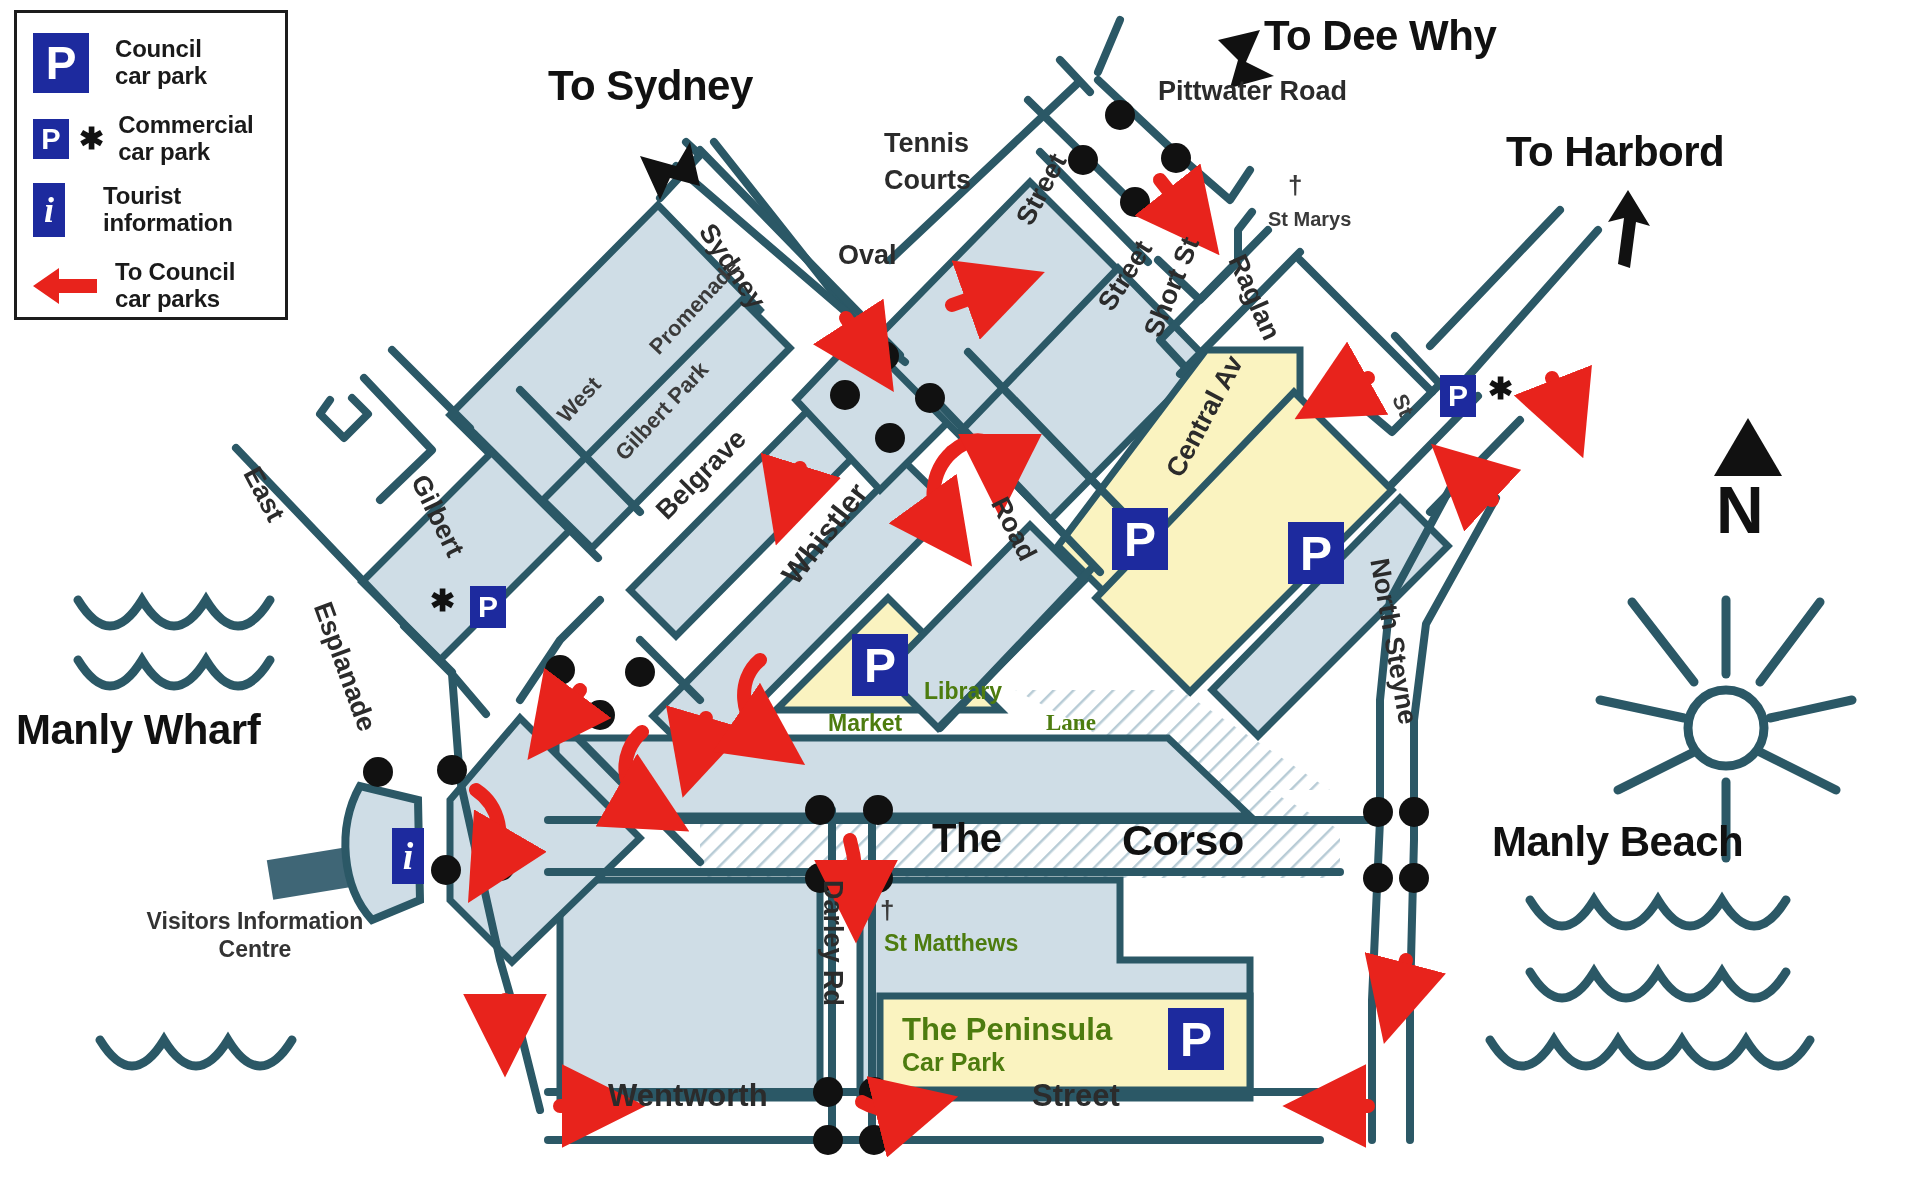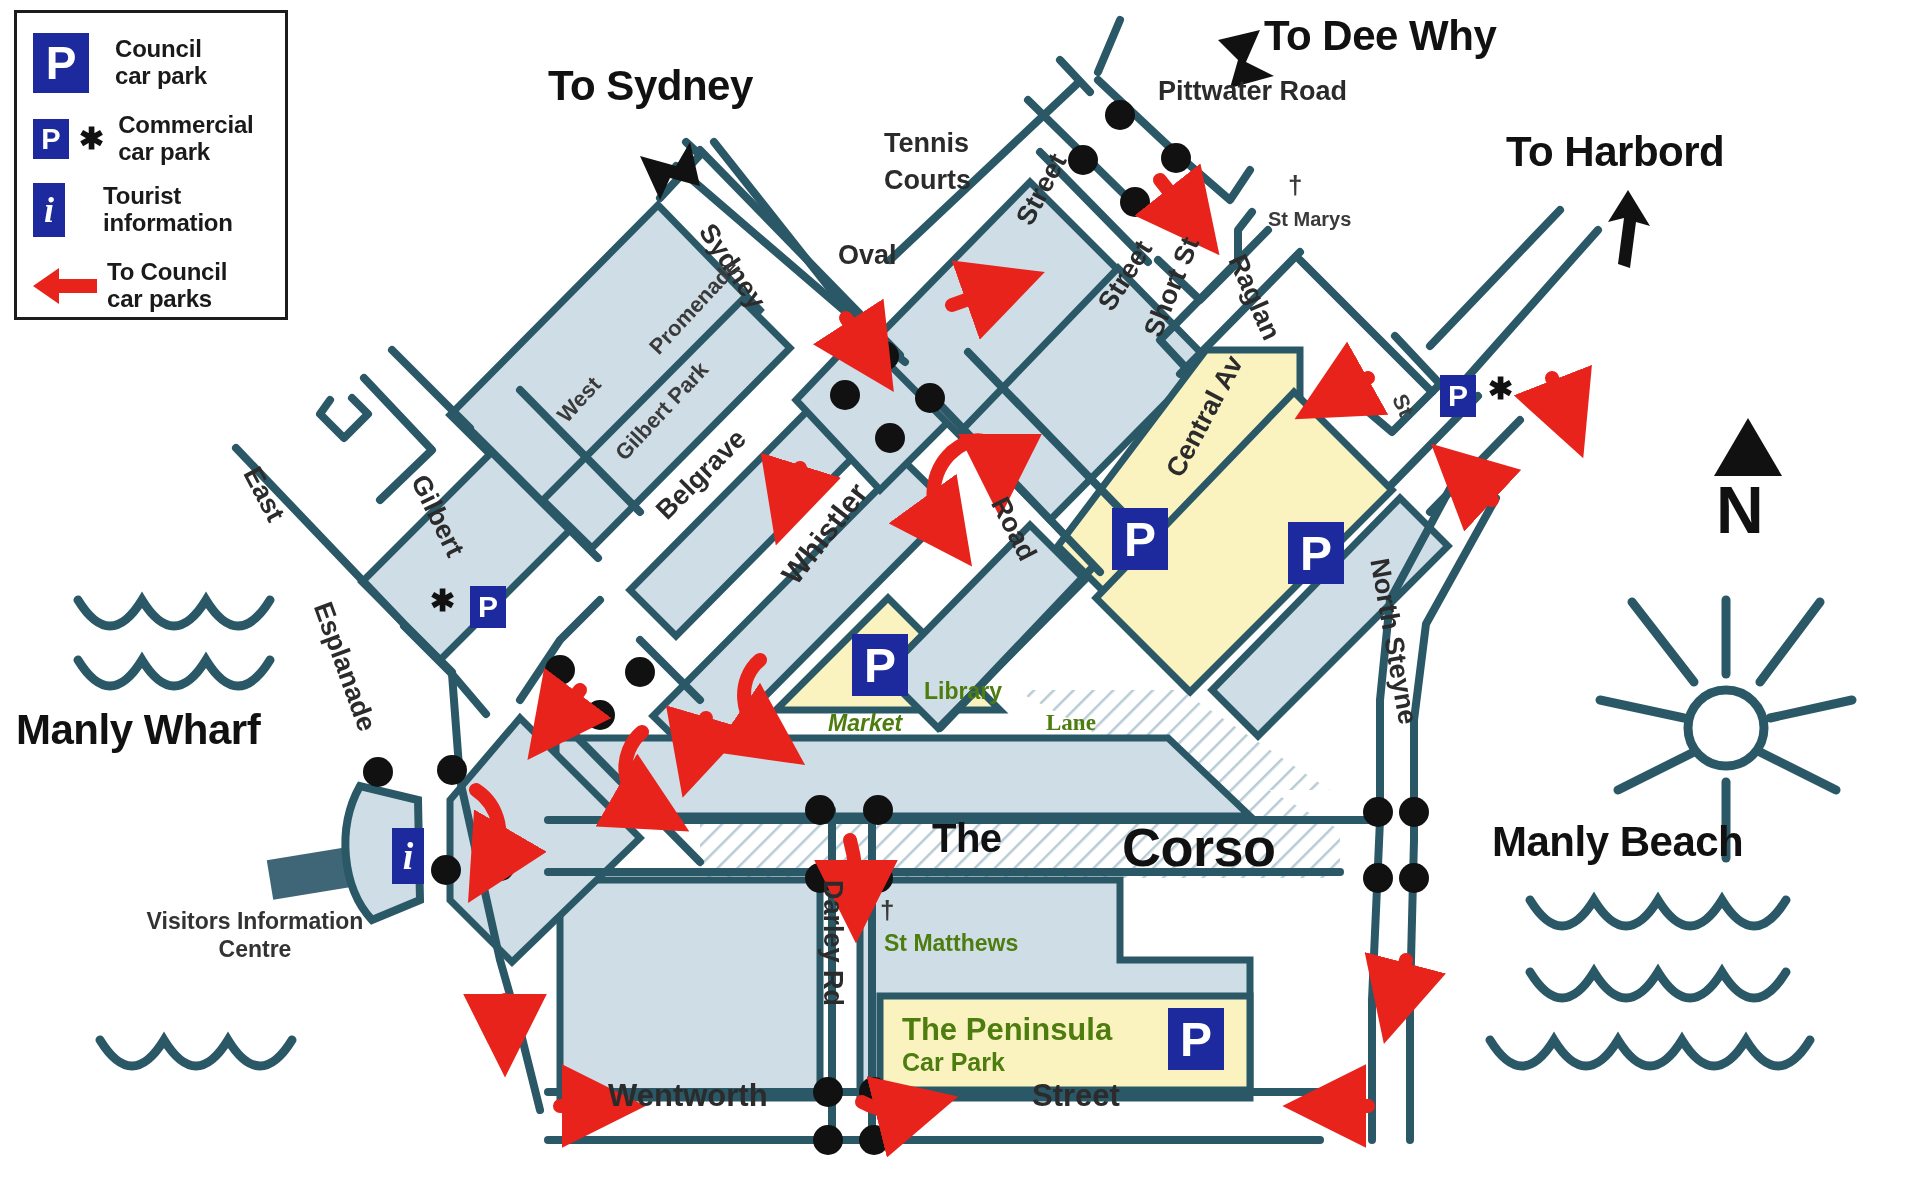--- a/index.html
+++ b/index.html
@@ -288,21 +288,21 @@
       <div>information</div>
     </div>
   </div>
 
   <div class="legend-row" style="margin-top:20px;height:54px;">
     <div style="width:66px;height:40px;">
       <svg width="66" height="40" viewBox="0 0 66 40">
         <path d="M0,20 L26,2 L26,13 L64,13 L64,27 L26,27 L26,38 Z" fill="#e8231c"></path>
       </svg>
     </div>
-    <div class="legend-text" style="margin-left:8px;">
+    <div class="legend-text" style="margin-left:16px;">
       <div>To Council</div>
       <div>car parks</div>
     </div>
   </div>
 </div>
 
 <div class="lbl big" style="left:548px;top:62px;">To Sydney</div>
 <div class="lbl big" style="left:1264px;top:12px;">To Dee Why</div>
 <div class="lbl big" style="left:16px;top:706px;">Manly Wharf</div>
 <div class="lbl big" style="left:1506px;top:128px;">To Harbord</div>
@@ -326,26 +326,26 @@
 <div class="lbl mid" style="left:336px;top:598px;transform:rotate(70deg);">Esplanade</div>
 <div class="lbl mid" style="left:432px;top:470px;transform:rotate(64deg);">Gilbert</div>
 <div class="lbl mid" style="left:494px;top:582px;transform:rotate(64deg);">St</div>
 <div class="lbl small" style="left:552px;top:410px;transform:rotate(-47deg);">West</div>
 <div class="lbl small" style="left:644px;top:342px;transform:rotate(-47deg);">Promenade</div>
 <div class="lbl small" style="left:610px;top:448px;transform:rotate(-47deg);">Gilbert Park</div>
 <div class="lbl mid" style="left:650px;top:504px;transform:rotate(-45deg);">Belgrave</div>
 <div class="lbl mid" style="left:775px;top:570px;transform:rotate(-52deg);font-size:30px;">Whistler</div>
 <div class="lbl mid" style="left:1012px;top:492px;transform:rotate(63deg);">Road</div>
 
-<div class="lbl plain" style="left:828px;top:710px;font-style:italic;">Market</div>
+<div class="lbl plain" style="left:828px;top:710px;">Market</div>
 <div class="lbl plain" style="left:1046px;top:710px;font-family:Liberation Serif, serif;">Lane</div>
 <div class="lbl plain" style="left:924px;top:678px;">Library</div>
 
 <div class="lbl big" style="left:932px;top:816px;font-size:40px;">The</div>
-<div class="lbl big" style="left:1122px;top:816px;font-size:54px;">Corso</div>
+<div class="lbl big" style="left:1122px;top:816px;font-size:43px;">Corso</div>
 
 <div class="lbl mid" style="left:848px;top:880px;transform:rotate(90deg);">Darley Rd</div>
 <div class="lbl tiny" style="left:880px;top:895px;font-size:26px;">†</div>
 <div class="lbl plain" style="left:884px;top:930px;">St Matthews</div>
 
 <div class="lbl mid" style="left:608px;top:1078px;font-size:31px;">Wentworth</div>
 <div class="lbl mid" style="left:1032px;top:1078px;font-size:31px;">Street</div>
 
 <div class="lbl mid" style="left:1394px;top:556px;transform:rotate(80deg);">North Steyne</div>
 

